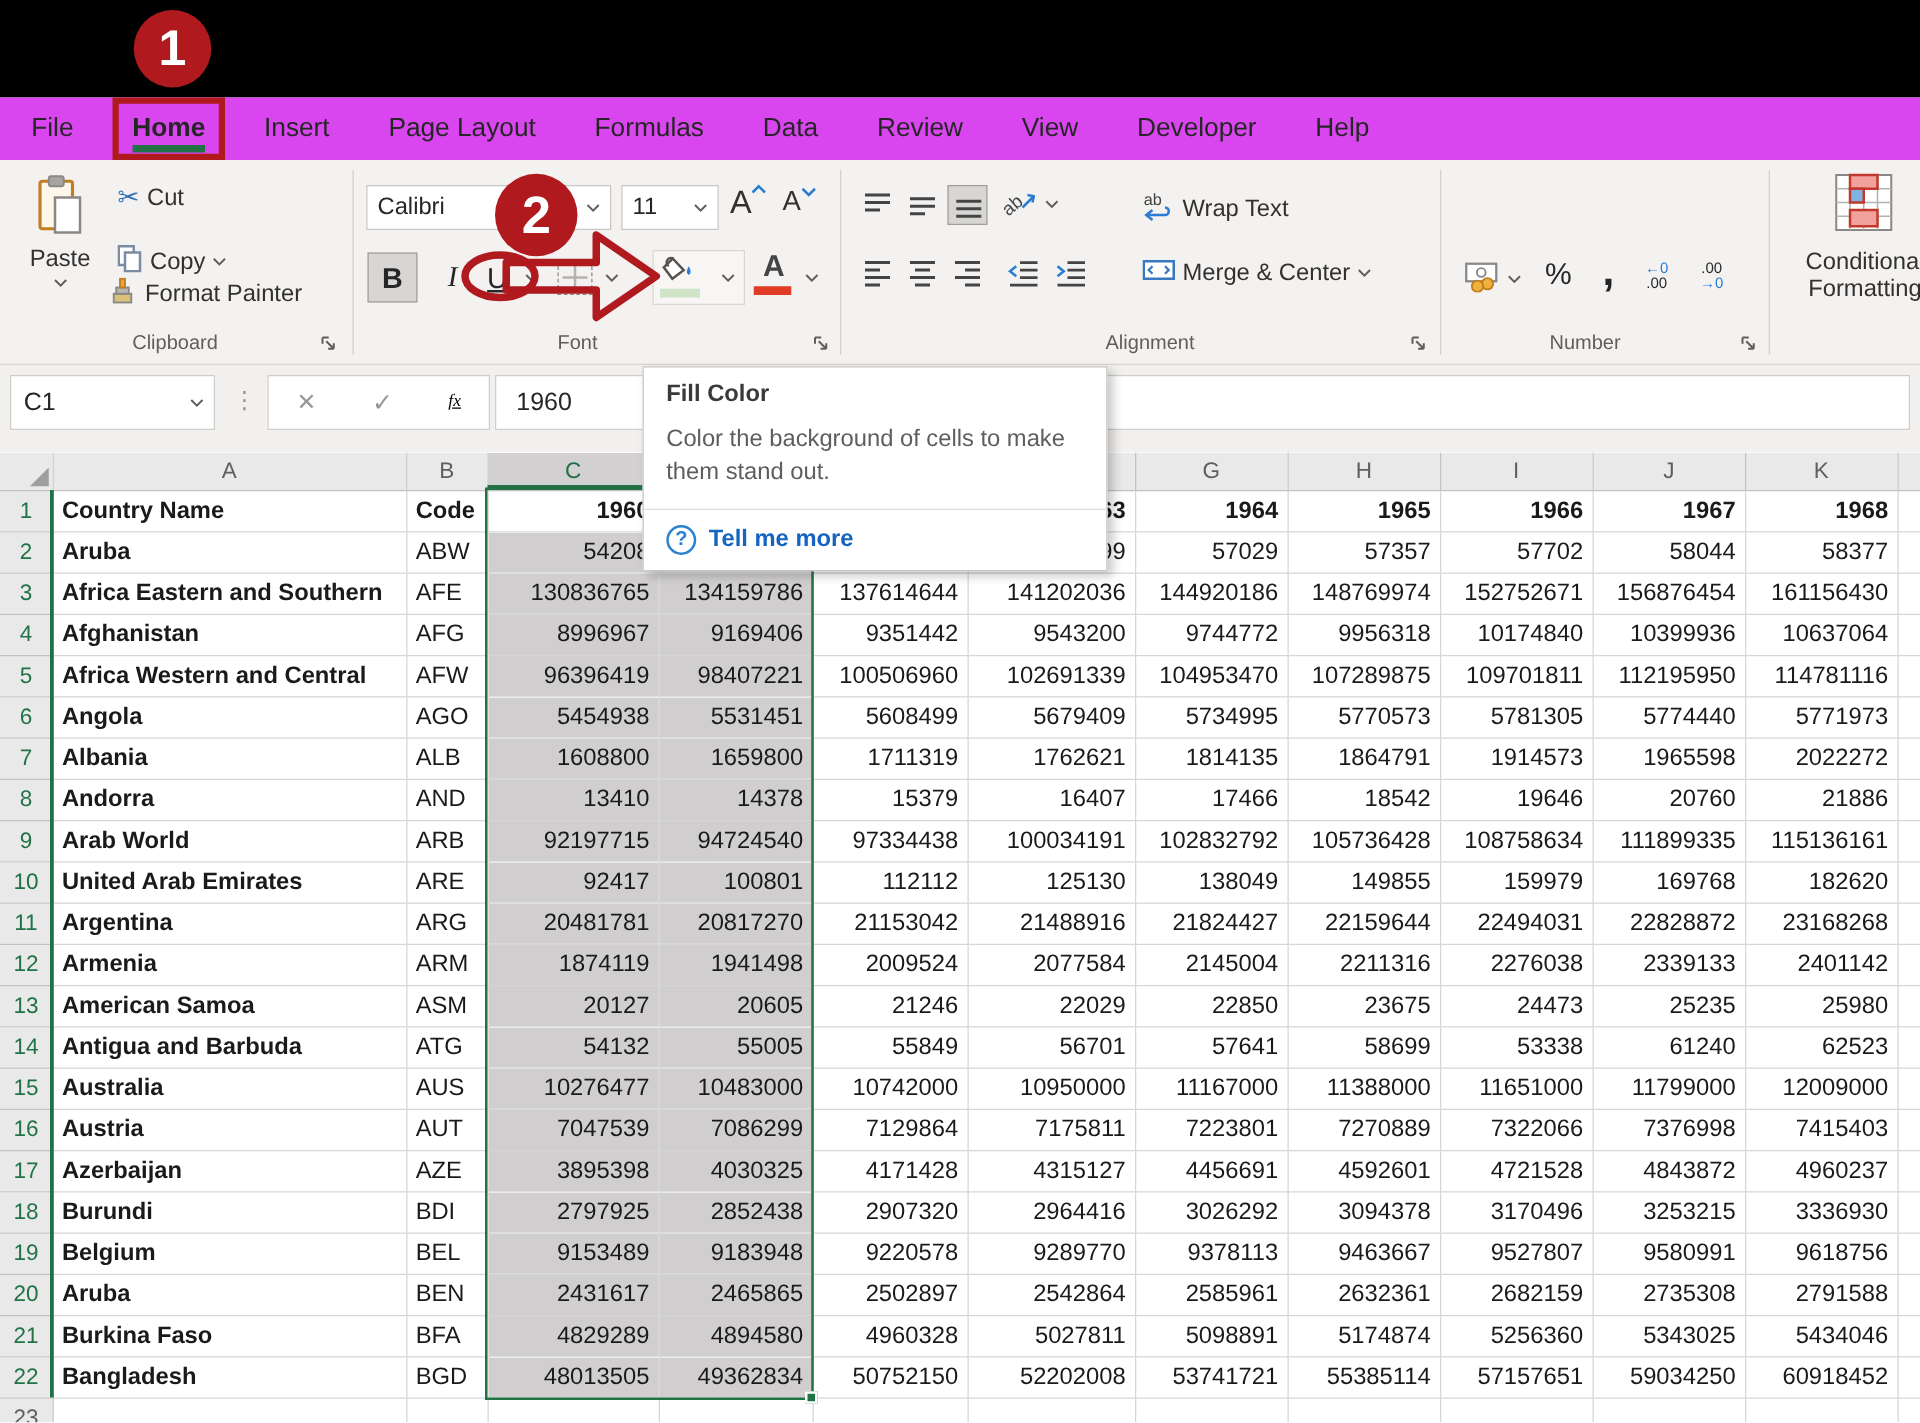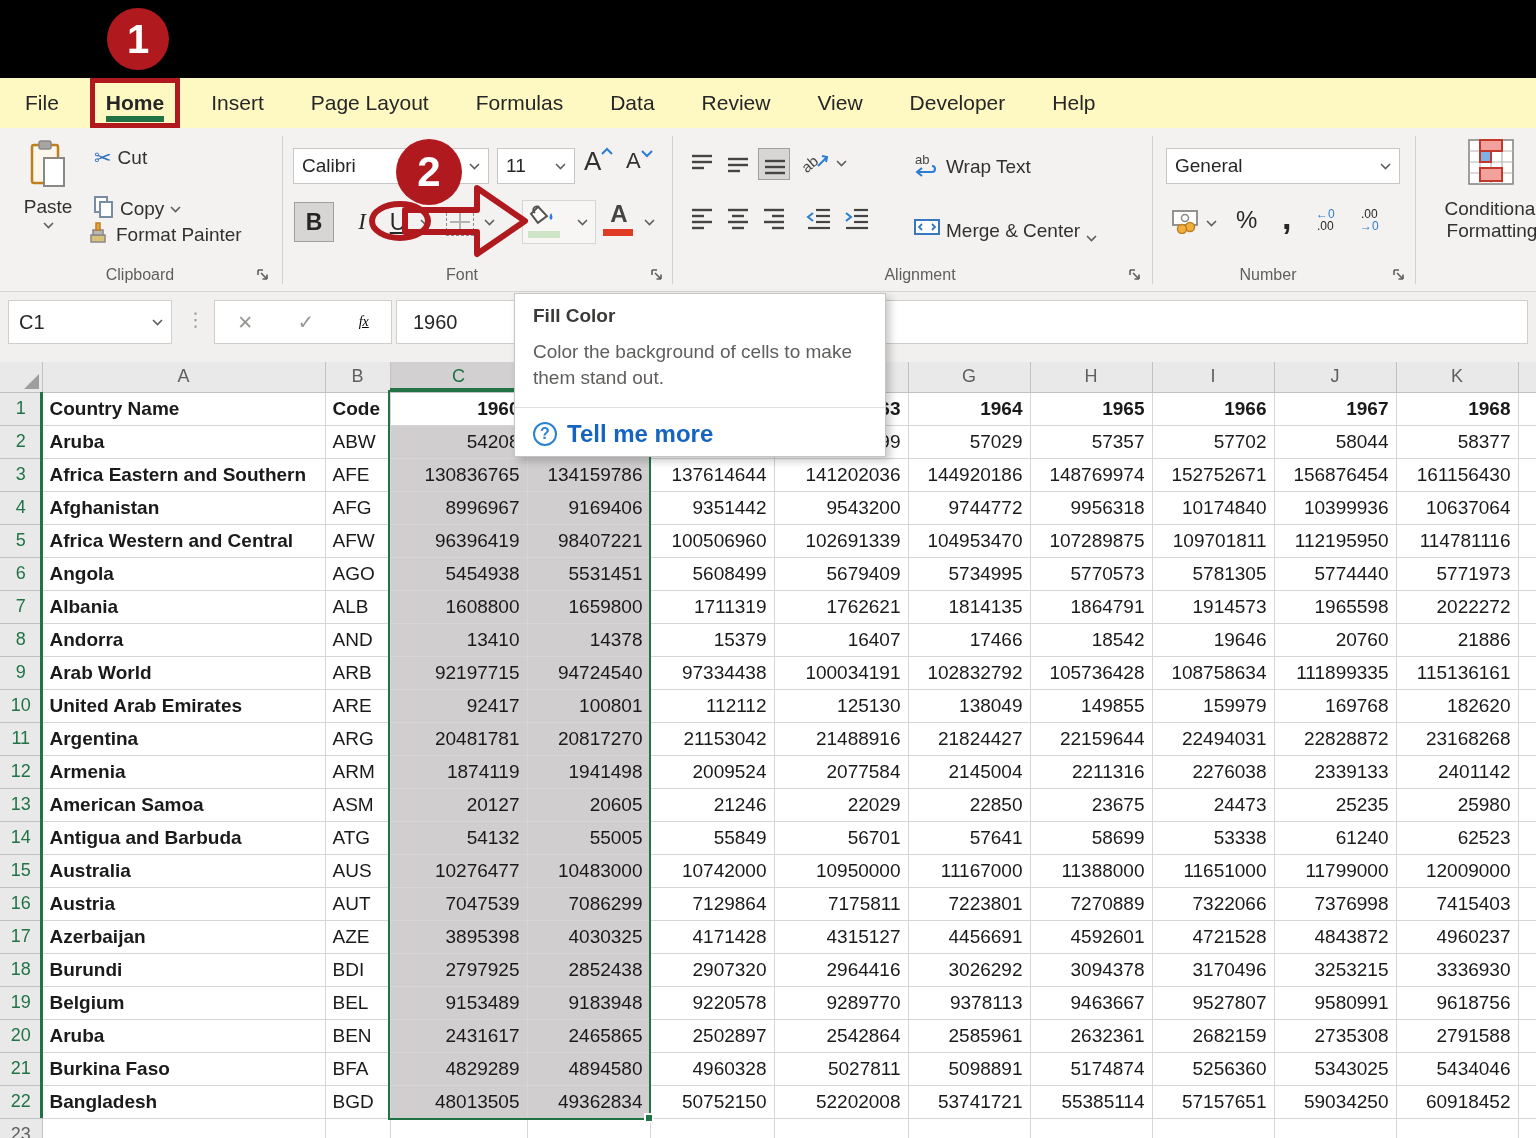--- a/index.html
+++ b/index.html
@@ -5,21 +5,21 @@
   * { margin:0; padding:0; box-sizing:border-box; }
   html,body { width:1536px; height:1138px; overflow:hidden; background:#fff;
     font-family:"Liberation Sans", sans-serif; }
   .abs { position:absolute; }
   #stage { position:relative; width:1536px; height:1138px; background:#fff; }
 
   
   #topbar { left:0; top:0; width:1536px; height:78px; background:#000; }
 
   
-  #tabrow { left:0; top:78px; width:1536px; height:50px; background:#fef9c3;
+  #tabrow { left:0; top:78px; width:1536px; height:50px; background:#d946ef;
     display:flex; align-items:center; padding-left:25px; gap:47px; }
   .tab { font-size:21px; color:#262626; white-space:nowrap; position:relative; cursor:default; }
   .tab.active { font-weight:700; }
   .tab.active .annot-box { position:absolute; left:-16px; right:-16px; top:-13px; bottom:-13px;
     border:5px solid #b01a1f; }
   .tab.active .green-underline { position:absolute; left:0; right:0; bottom:-7px; height:6px;
     background:#217346; }
 
   
   #ribbon { left:0; top:128px; width:1536px; height:164px; background:#f3f2f1;
@@ -77,21 +77,21 @@
   #tooltip .tt-title { position:absolute; left:18px; top:11px; font-size:19px; font-weight:700;
     color:#3b3a39; }
   #tooltip .tt-body { position:absolute; left:18px; top:45px; width:330px; font-size:19px;
     line-height:26px; color:#605e5c; }
   #tooltip .tt-div { position:absolute; left:0; right:0; top:113px; height:1px; background:#e1dfdd; }
   #tooltip .tt-link { position:absolute; left:18px; top:126px; display:flex; align-items:center;
     gap:10px; }
   #tooltip .qicon { width:24px; height:24px; border:2px solid #2b83d0; border-radius:50%;
     color:#2b83d0; font-size:16px; font-weight:700; display:flex; align-items:center;
     justify-content:center; }
-  #tooltip .tt-link-text { font-size:24px; font-weight:700; color:#1565c0; }
+  #tooltip .tt-link-text { font-size:19px; font-weight:700; color:#1565c0; }
 
   
   .badge { position:absolute; background:#b01a1f; border-radius:50%; color:#fff;
     font-weight:700; display:flex; align-items:center; justify-content:center; z-index:60; }
   #badge1 { left:107px; top:8px; width:62px; height:62px; font-size:40px; }
   #badge2 { left:396px; top:139px; width:66px; height:66px; font-size:42px; }
   #arrowsvg { left:355px; top:150px; z-index:58; pointer-events:none; }
 </style>
 </head>
 <body>
@@ -323,45 +323,39 @@
       <span>
         <svg width="26" height="26" viewBox="0 0 26 26">
           <text x="1" y="12" font-size="13" fill="#444">ab</text>
           <path d="M3 20 H18 C22 20 22 14 18 14" fill="none" stroke="#2b7cd3" stroke-width="2"></path>
           <polyline points="8,16 3,20 8,24" fill="none" stroke="#2b7cd3" stroke-width="2"></polyline>
         </svg>
       </span>
       <span class="rbtxt">Wrap Text</span>
     </div>
 
-    <div class="iconbtn" style="left:914px; top:88px;align-items:flex-end;">
+    <div class="iconbtn" style="left:914px; top:77px;">
       <span>
         <svg width="26" height="22" viewBox="0 0 26 22">
           <rect x="1" y="4" width="24" height="14" fill="#fff" stroke="#3778bf" stroke-width="2"></rect>
           <polyline points="8,8 5,11 8,14" fill="none" stroke="#3778bf" stroke-width="1.8"></polyline>
           <polyline points="18,8 21,11 18,14" fill="none" stroke="#3778bf" stroke-width="1.8"></polyline>
         </svg>
       </span>
       <span class="rbtxt">Merge &amp; Center</span>
       <svg class="chv" viewBox="0 0 11 7">
           <polyline points="1,1 5.5,5.5 10,1" fill="none" stroke="#605e5c" stroke-width="1.6"></polyline>
         </svg>
     </div>
 
     <div class="glabel" style="left:920px">Alignment</div>
     <svg class="launcher" style="left:1128px" viewBox="0 0 14 14">
       <path d="M2 2 H7 M2 2 V7 M5 5 L11 11 M11 11 H6.5 M11 11 V6.5" stroke="#605e5c" stroke-width="1.6" fill="none"></path>
     </svg>
 
-    <div class="combo" style="left:1166px; top:20px; width:234px; height:36px;">
-      <span class="flex1">General</span>
-      <svg class="chv" viewBox="0 0 11 7">
-          <polyline points="1,1 5.5,5.5 10,1" fill="none" stroke="#605e5c" stroke-width="1.6"></polyline>
-        </svg>
-    </div>
 
     <div class="iconbtn" style="left:1172px; top:80px;">
       <span>
         <svg width="28" height="26" viewBox="0 0 28 26">
           <rect x="1" y="3" width="24" height="14" fill="#fff" stroke="#8a8886" stroke-width="1.8"></rect>
           <circle cx="13" cy="10" r="3.5" fill="none" stroke="#8a8886" stroke-width="1.5"></circle>
           <circle cx="18" cy="19" r="4.5" fill="#f0b13c" stroke="#c07f1f" stroke-width="1.5"></circle>
           <circle cx="10" cy="21" r="4.5" fill="#f0b13c" stroke="#c07f1f" stroke-width="1.5"></circle>
         </svg>
       </span>

